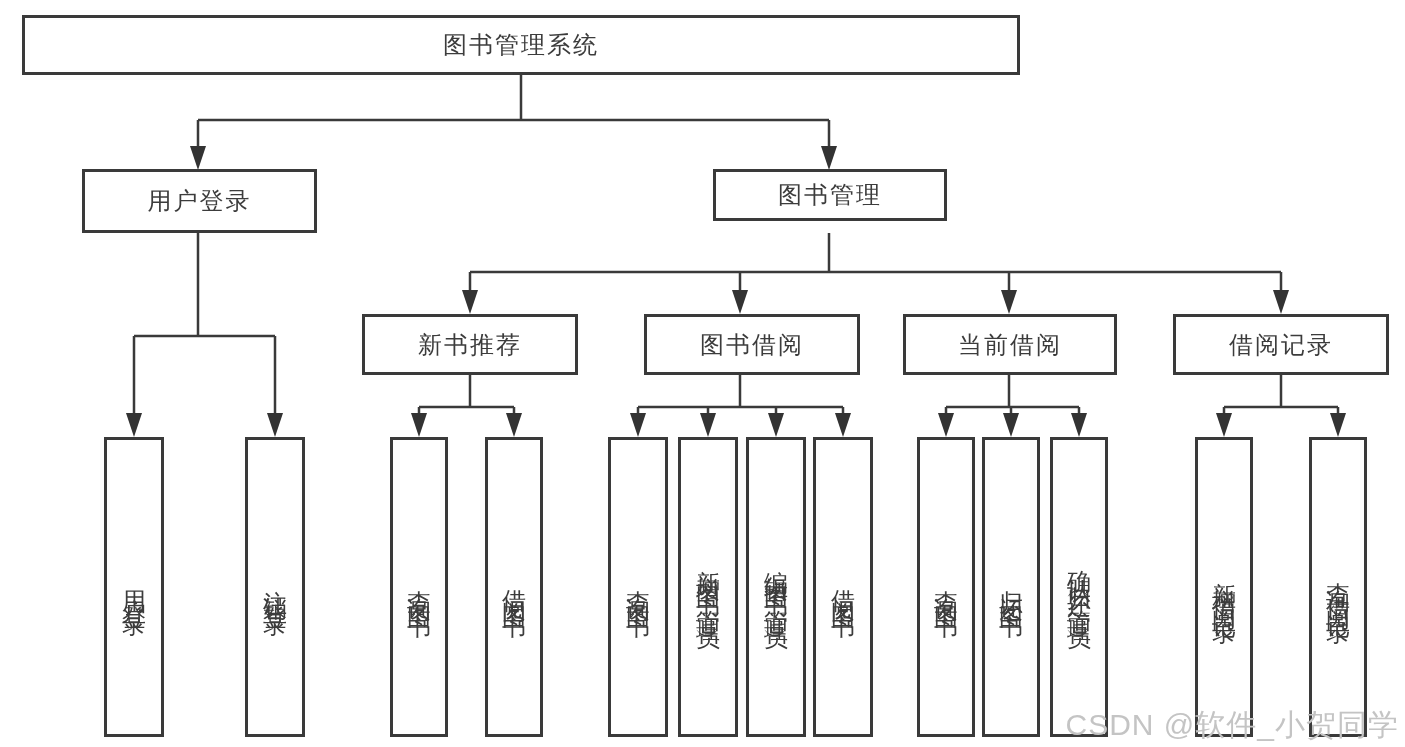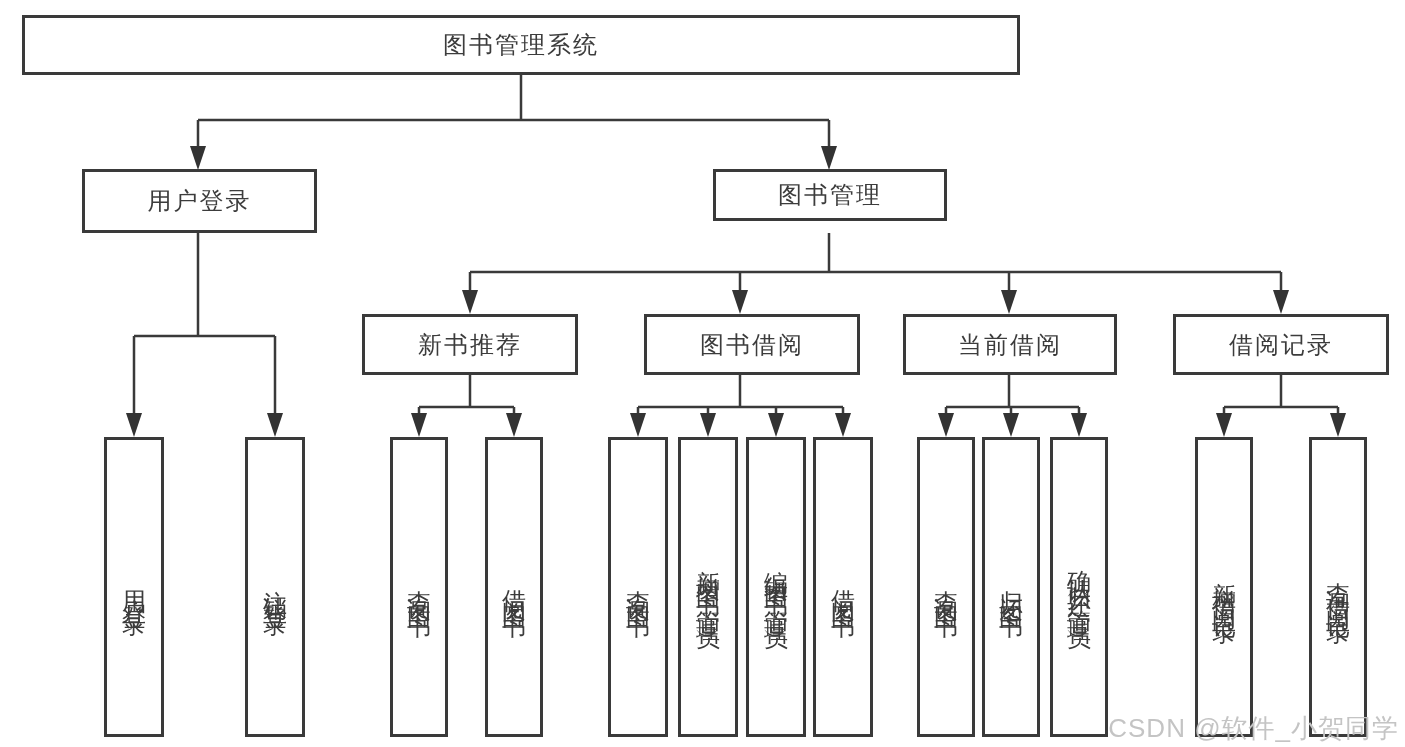--- a/index.html
+++ b/index.html
@@ -62,21 +62,21 @@
   #l-b2     { left: 813px;  top: 437px; width: 60px; height: 300px; }
   #l-q3     { left: 917px;  top: 437px; width: 58px; height: 300px; }
   #l-ret    { left: 982px;  top: 437px; width: 58px; height: 300px; }
   #l-conf   { left: 1050px; top: 437px; width: 58px; height: 300px; }
   #l-addr   { left: 1195px; top: 437px; width: 58px; height: 300px; }
   #l-qr     { left: 1309px; top: 437px; width: 58px; height: 300px; }
   .watermark {
     position: absolute;
     right: 6px;
     bottom: 1px;
-    font-size: 26px;
+    font-size: 30px;
     color: #c4c4c4;
     letter-spacing: 1px;
     z-index: 10;
     white-space: nowrap;
   }
 </style>
 </head>
 <body>
 
 <div class="stage">

